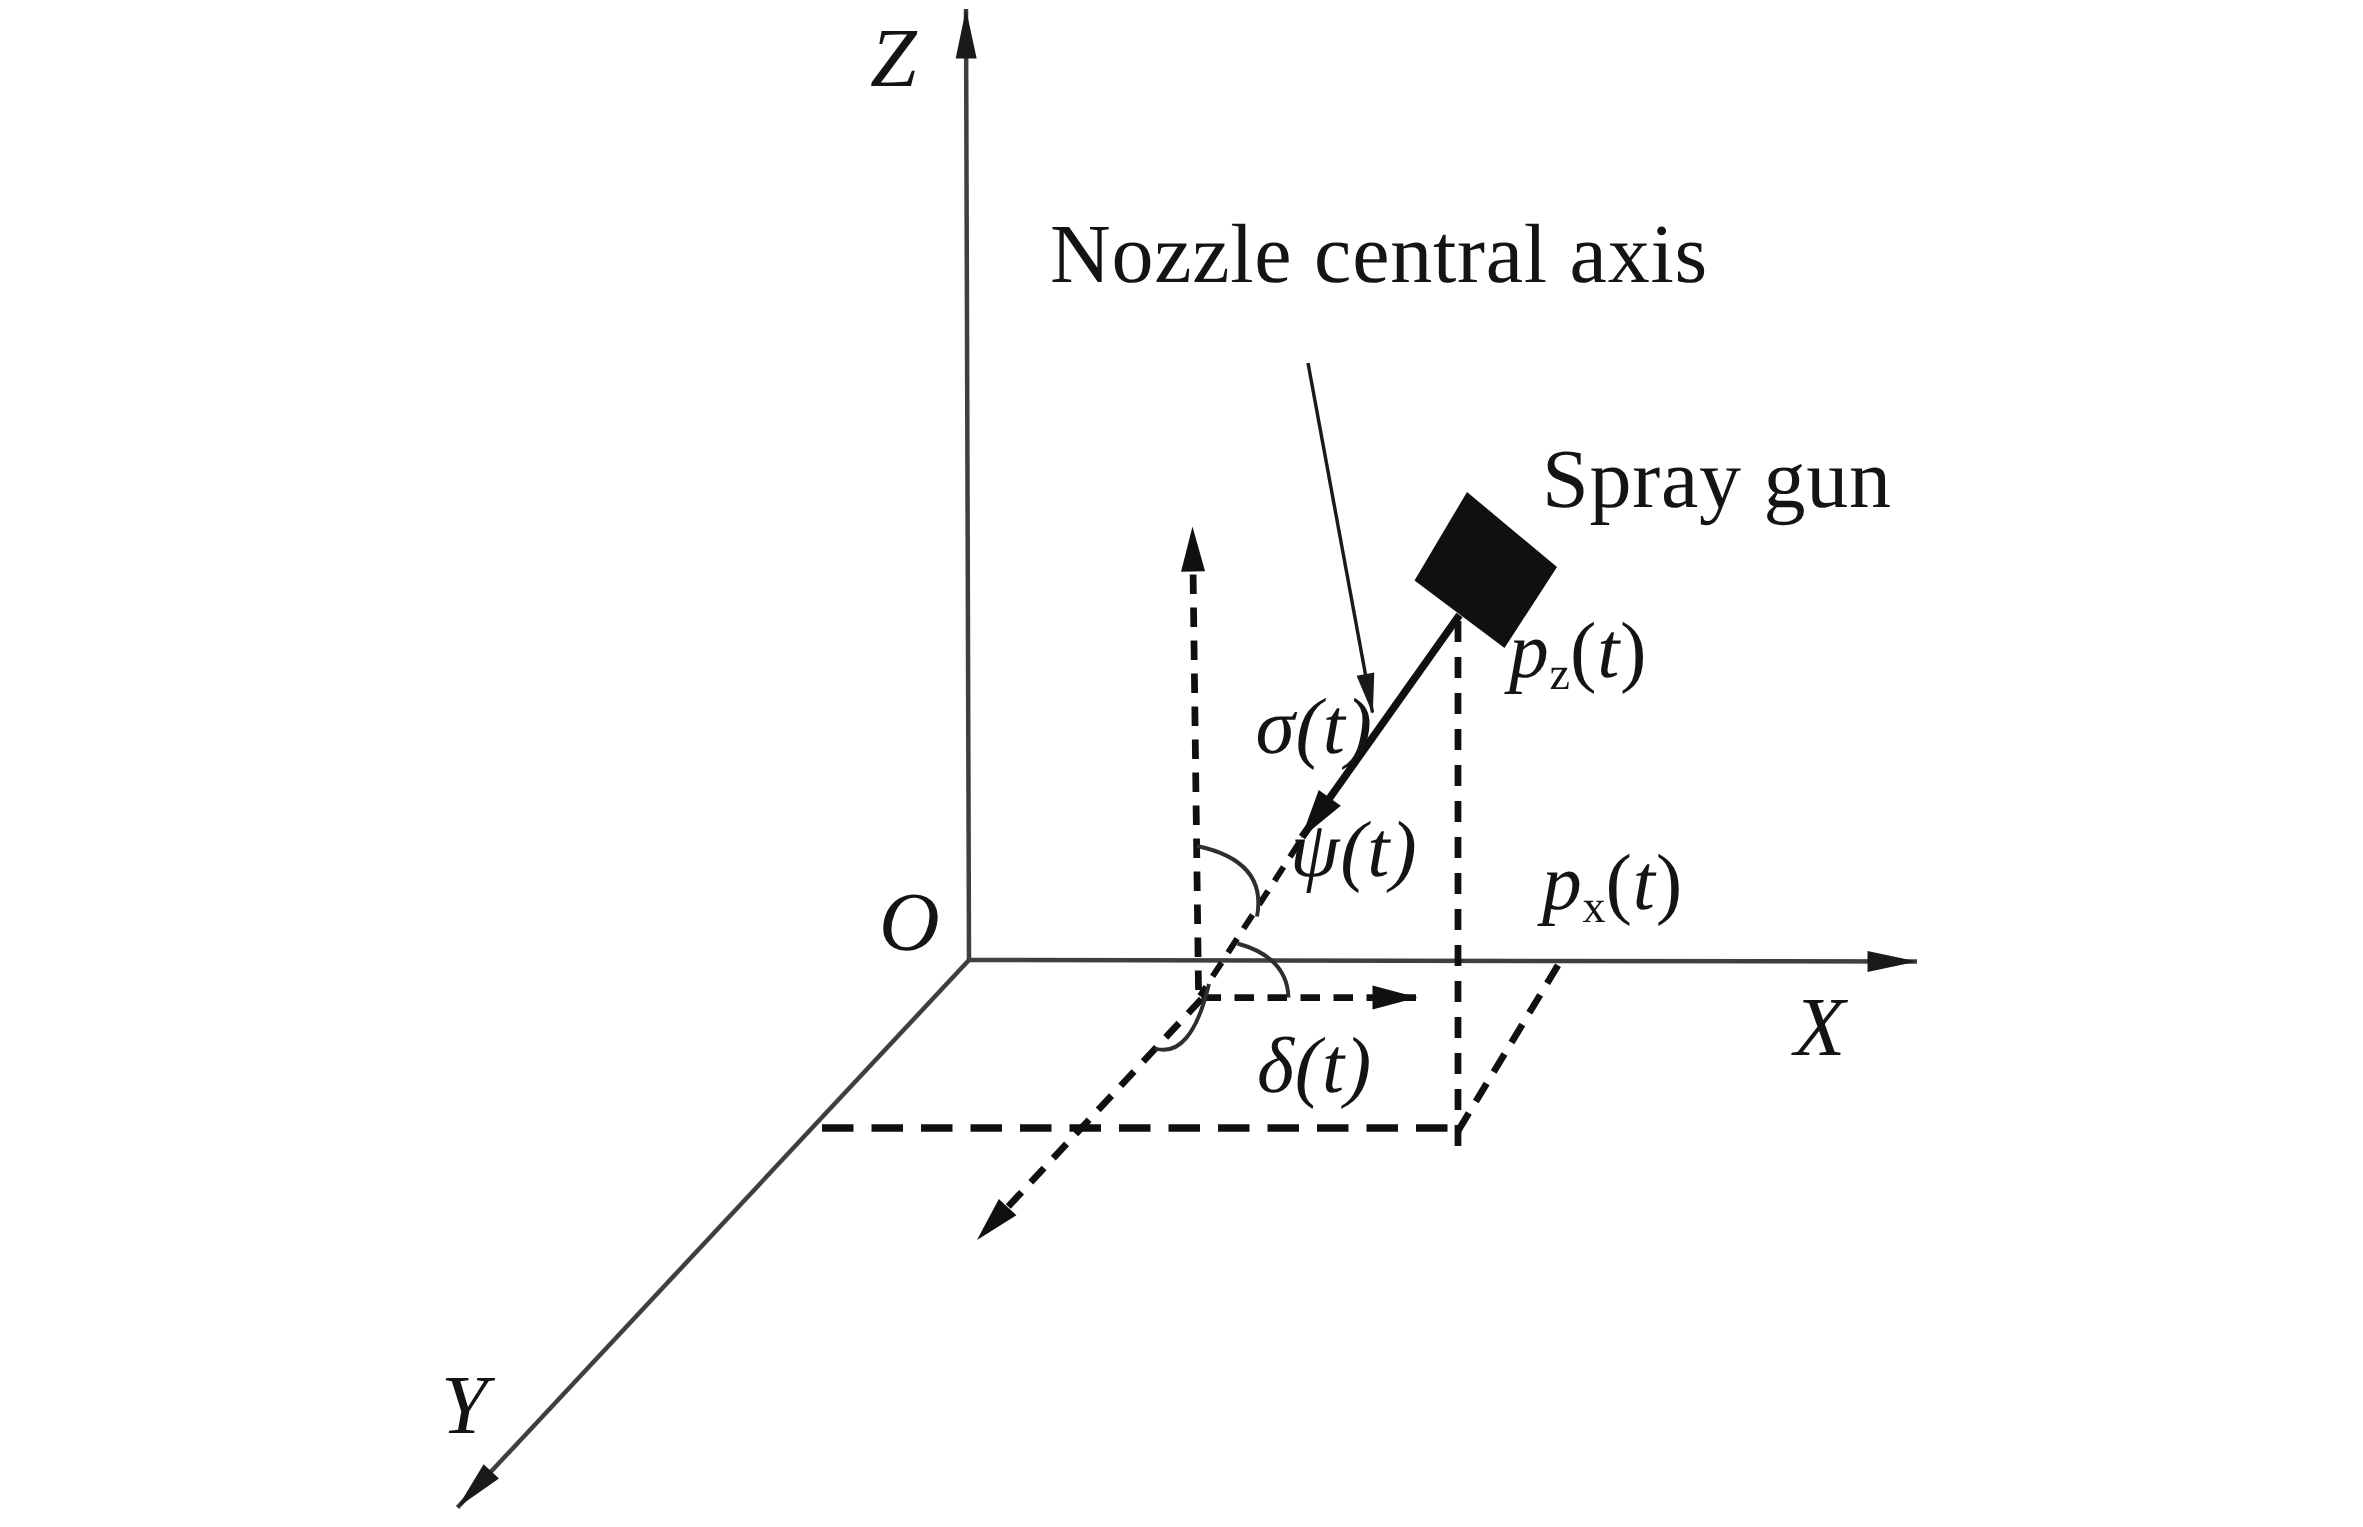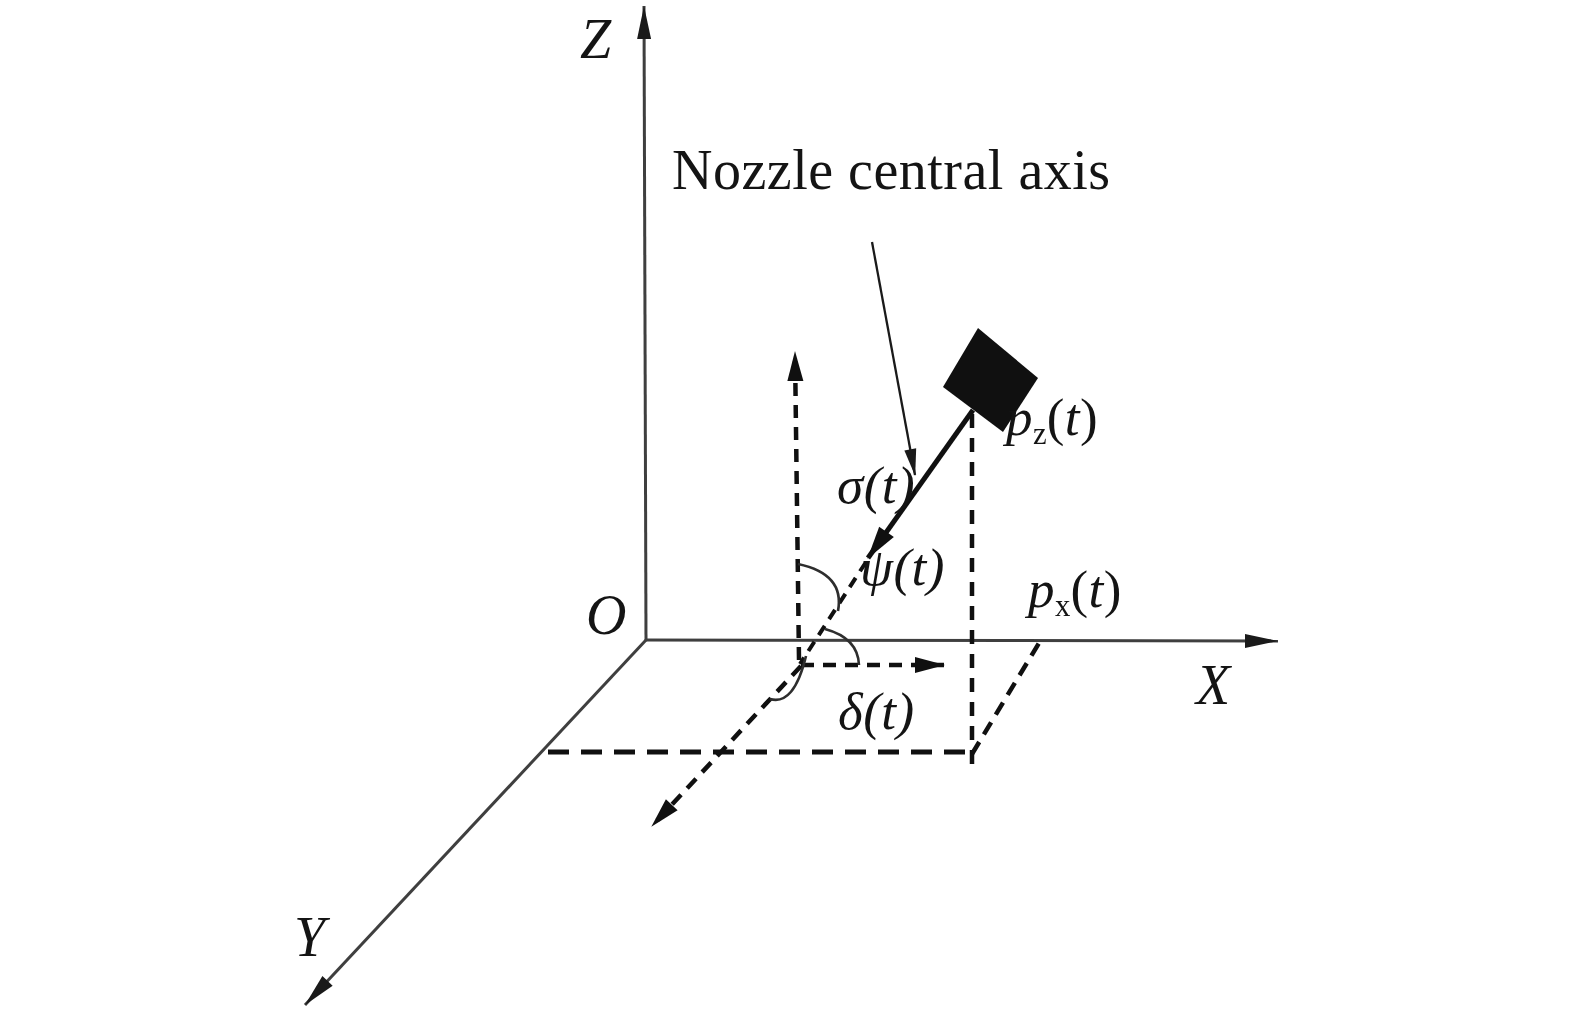--- a/index.html
+++ b/index.html
@@ -73,26 +73,27 @@
     <path d="M 798 564 Q 845 574 838 611" fill="none" stroke="#2e2e2e" stroke-width="2.6"></path>
     <path d="M 825 629 Q 858 638 859 665" fill="none" stroke="#2e2e2e" stroke-width="2.6"></path>
     <path d="M 806 656 Q 794 706 770 699" fill="none" stroke="#2e2e2e" stroke-width="2.6"></path>
   </svg>
 
   <div class="lbl it" style="left:580px;top:10px">Z</div>
   <div class="lbl it" style="left:586px;top:586px">O</div>
   <div class="lbl it" style="left:1196px;top:656px">X</div>
   <div class="lbl it" style="left:294px;top:908px">Y</div>
 
-  <div class="lbl" style="left:672px;top:141px">Nozzle central axis</div>
+  <div class="lbl" style="left:700px;top:141px">Nozzle central axis</div>
+  <div class="lbl" style="left:1028px;top:291px">Spray gun</div>
 
   <div class="lbl math" style="left:837px;top:458px">σ(t)</div>
   <div class="lbl math" style="left:860px;top:540px">ψ(t)</div>
   <div class="lbl math" style="left:838px;top:684px">δ(t)</div>
 
-  <div class="lbl math" style="left:1006px;top:390px">
+  <div class="lbl math" style="left:1006px;top:407px">
     <span>p</span><span class="sub">z</span><span class="upr">(</span><span>t</span><span class="upr">)</span>
   </div>
   <div class="lbl math" style="left:1028px;top:562px">
     <span>p</span><span class="sub">x</span><span class="upr">(</span><span>t</span><span class="upr">)</span>
   </div>
 
 </div>
 
 </body></html>

